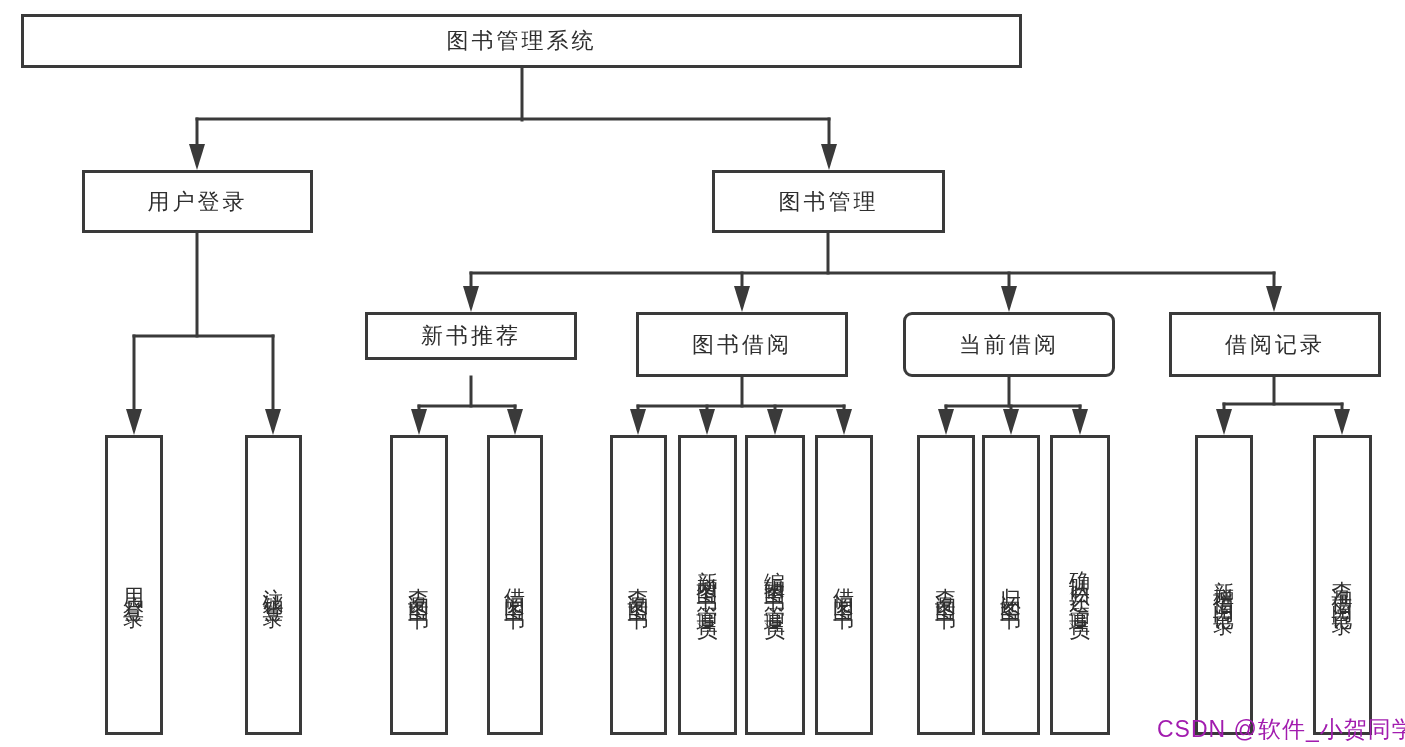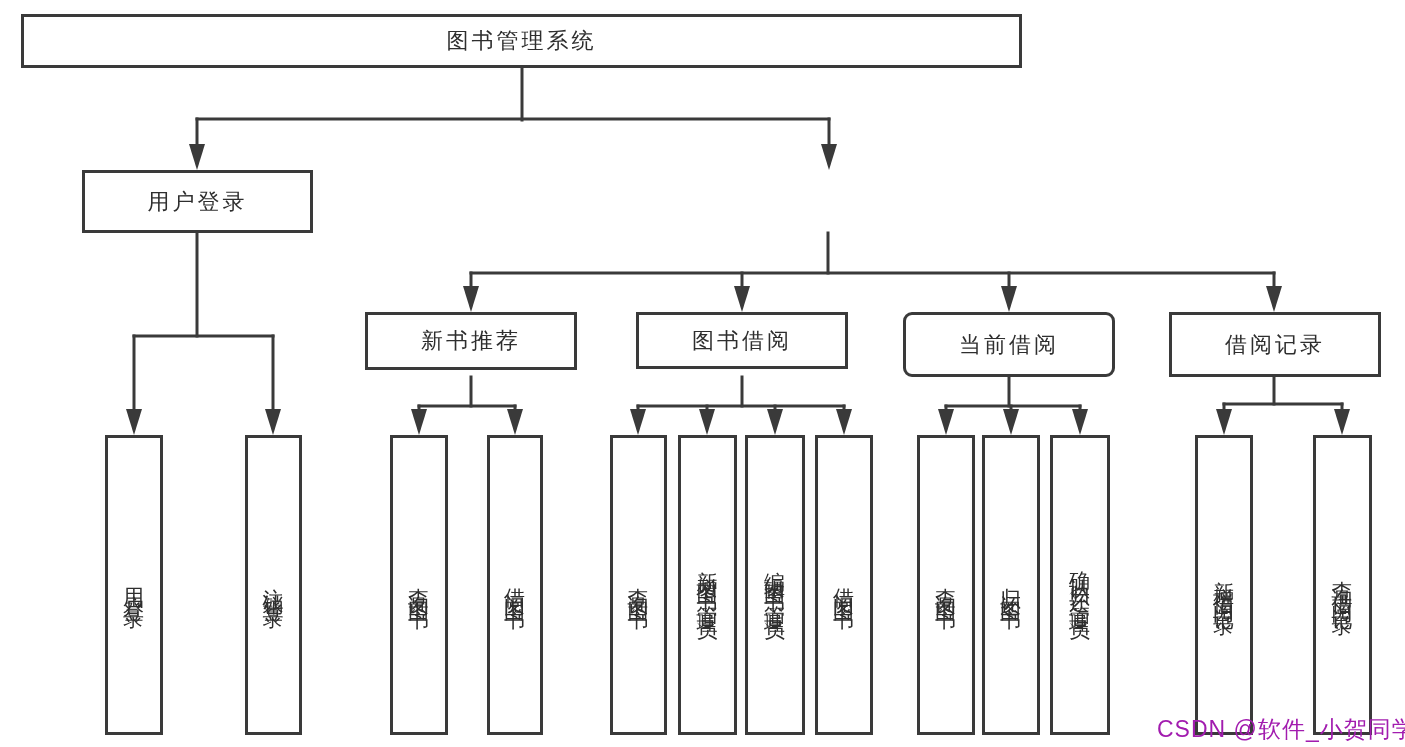--- a/index.html
+++ b/index.html
@@ -108,23 +108,24 @@
       <polygon points="1003,409 1019,409 1011,435"></polygon>
       <polygon points="1072,409 1088,409 1080,435"></polygon>
       <polygon points="1216,409 1232,409 1224,435"></polygon>
       <polygon points="1334,409 1350,409 1342,435"></polygon>
     </g>
   </svg>
 
   <div class="box h" style="left:21px;top:14px;width:1001px;height:54px;">图书管理系统</div>
 
   <div class="box h" style="left:82px;top:170px;width:231px;height:63px;">用户登录</div>
+  <div class="box h" style="left:712px;top:170px;width:233px;height:63px;">图书管理</div>
 
-  <div class="box h" style="left:365px;top:312px;width:212px;height:58px;">新书推荐</div>
-  <div class="box h" style="left:636px;top:312px;width:212px;height:57px;">图书借阅</div>
+  <div class="box h" style="left:365px;top:312px;width:212px;height:48px;">新书推荐</div>
+  <div class="box h" style="left:636px;top:312px;width:212px;height:65px;">图书借阅</div>
   <div class="box h" style="left:903px;top:312px;width:212px;height:65px;border-radius:9px;">当前借阅</div>
   <div class="box h" style="left:1169px;top:312px;width:212px;height:65px;">借阅记录</div>
 
   <div class="box v" style="left:105px;top:435px;width:58px;height:300px;">
     <span class="vtext">用户登录</span>
   </div>
   <div class="box v" style="left:245px;top:435px;width:57px;height:300px;">
     <span class="vtext">注销登录</span>
   </div>
 

